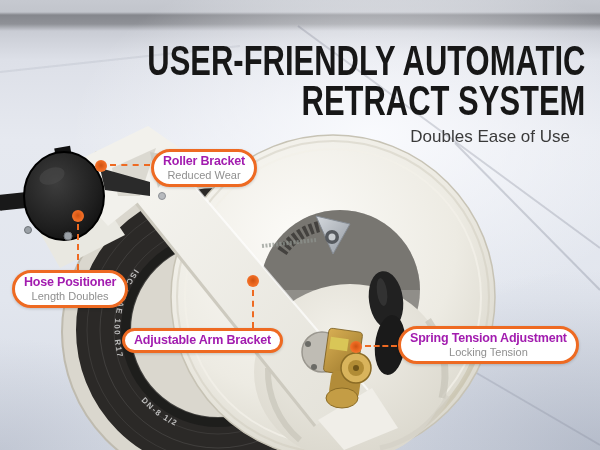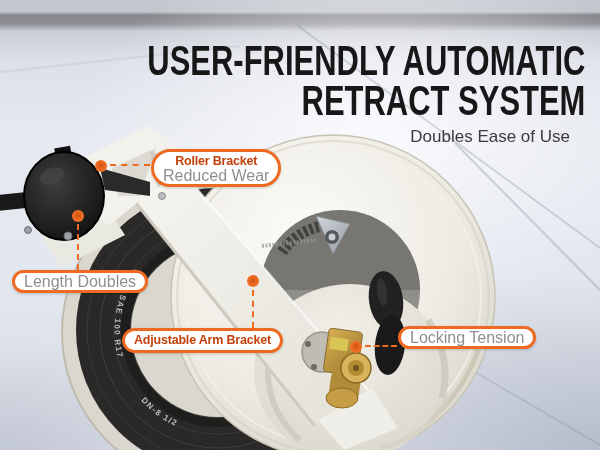--- a/index.html
+++ b/index.html
@@ -25,22 +25,22 @@
   .headline .sub{
     margin-top:7px;padding-right:15px;font-size:17px;color:#3A3A3A;white-space:nowrap;
   }
   
   .callout{
     position:absolute;z-index:4;background:#FFFFFF;border:3px solid #EE6A22;
     border-radius:20px;padding:2px 9px;display:flex;flex-direction:column;
     align-items:center;justify-content:center;box-shadow:0 1px 3px rgba(0,0,0,0.18);
     width:max-content;
   }
-  .callout .c-title{font-weight:bold;font-size:12.5px;letter-spacing:-0.2px;color:#c2410c;line-height:15px;white-space:nowrap;}
-  .callout .c-sub{font-size:16px;color:#8F8F8F;line-height:13px;white-space:nowrap;}
+  .callout .c-title{font-weight:bold;font-size:12.5px;letter-spacing:-0.2px;color:#a21caf;line-height:15px;white-space:nowrap;}
+  .callout .c-sub{font-size:11px;color:#8F8F8F;line-height:13px;white-space:nowrap;}
   .dot{
     position:absolute;z-index:4;width:12px;height:12px;border-radius:50%;
     background:radial-gradient(circle at 50% 45%, #CE5312 0%, #EE6A22 50%, #F5803C 100%);
   }
   .dash-h{position:absolute;z-index:4;height:0;border-top:2px dashed #EE6A22;}
   .dash-v{position:absolute;z-index:4;width:0;border-left:2px dashed #EE6A22;}
 </style>
 </head>
 <body>
 
@@ -178,28 +178,30 @@
   <div class="dot" style="left:95px;top:160px;"></div>
   <div class="dash-h" style="left:110px;top:164px;width:40px;"></div>
   <div class="callout" style="left:151px;top:149px;">
     <div class="c-title">Roller Bracket</div>
     <div class="c-sub">Reduced Wear</div>
   </div>
 
   <div class="dot" style="left:72px;top:210px;"></div>
   <div class="dash-v" style="left:77px;top:224px;height:46px;"></div>
   <div class="callout" style="left:12px;top:270px;">
+    <div class="c-title">Hose Positioner</div>
     <div class="c-sub">Length Doubles</div>
   </div>
 
   <div class="dot" style="left:247px;top:275px;"></div>
   <div class="dash-v" style="left:252px;top:290px;height:38px;"></div>
   <div class="callout" style="left:122px;top:328px;">
     <div class="c-title">Adjustable Arm Bracket</div>
   </div>
 
   <div class="dot" style="left:350px;top:341px;"></div>
   <div class="dash-h" style="left:365px;top:345px;width:32px;"></div>
   <div class="callout" style="left:398px;top:326px;">
+    <div class="c-title">Spring Tension Adjustment</div>
     <div class="c-sub">Locking Tension</div>
   </div>
 
 </div>
 
 </body></html>

